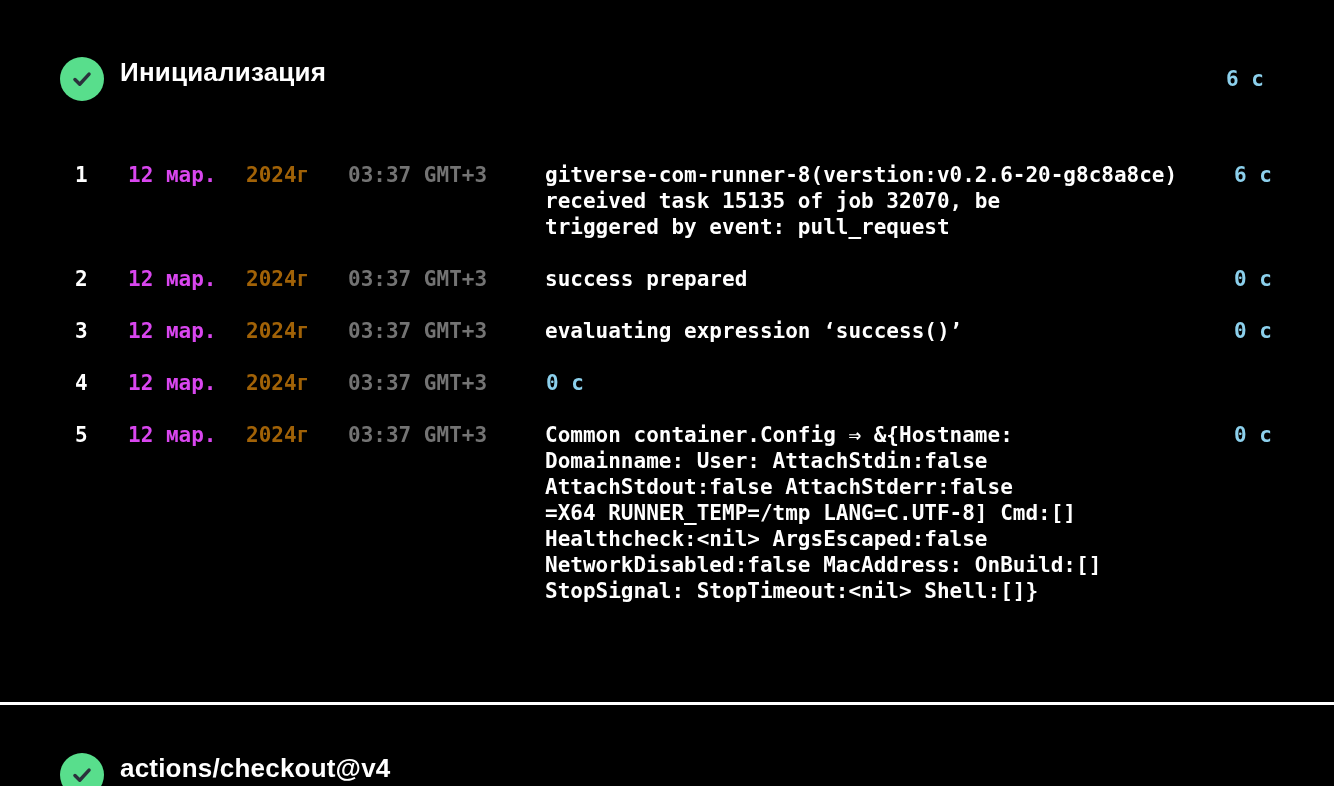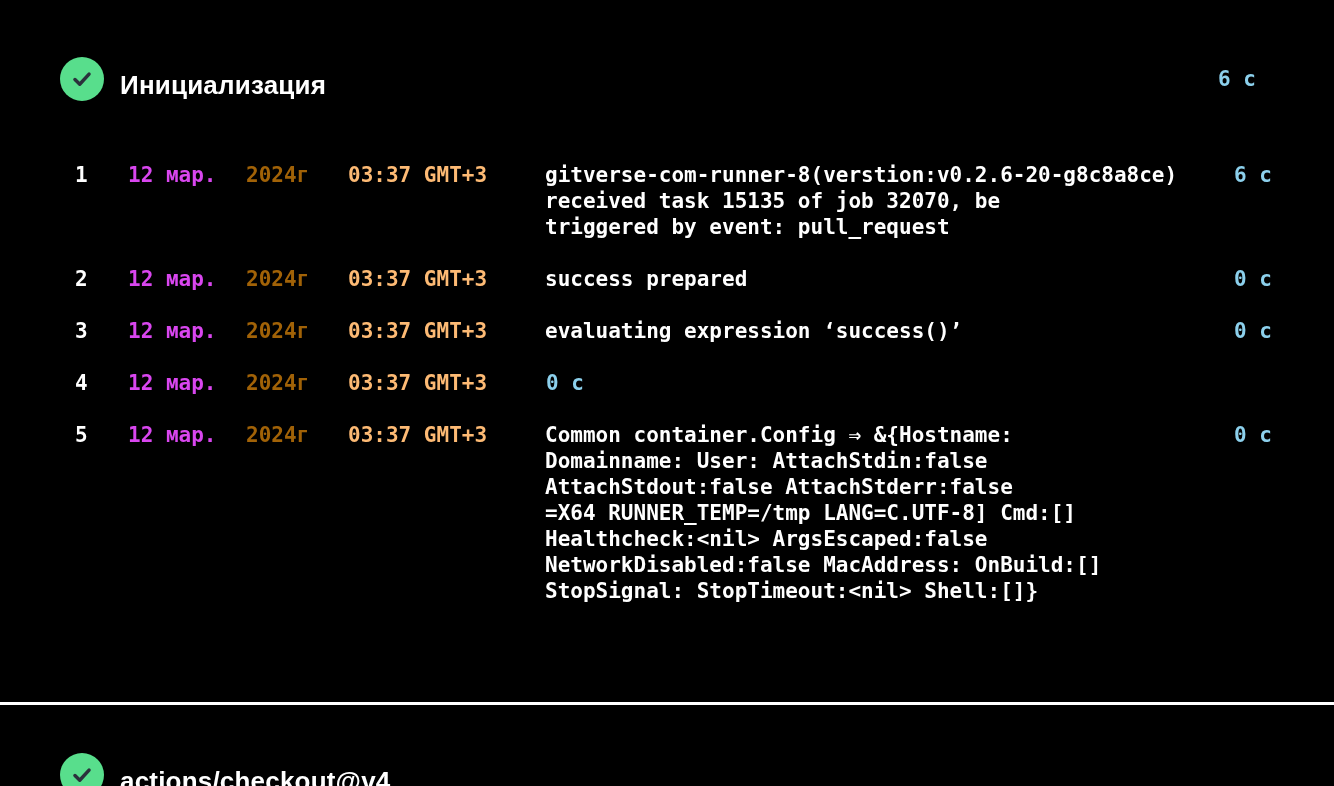--- a/index.html
+++ b/index.html
@@ -8,24 +8,24 @@
     height: 786px;
     background: #000000;
     overflow: hidden;
     position: relative;
     font-family: "Liberation Sans", sans-serif;
   }
 
   .step-header {
     position: absolute;
     left: 60px;
-    right: 16px;
+    right: 8px;
     height: 44px;
     display: flex;
-    align-items: flex-end;
+    align-items: flex-start;
   }
   #step-header-1 { top: 57px; }
   #step-header-2 { top: 753px; }
 
   .check-badge {
     width: 44px;
     height: 44px;
     border-radius: 50%;
     background: #58DE8C;
     display: flex;
@@ -66,21 +66,21 @@
     margin-bottom: 26px;
     font-family: "DejaVu Sans Mono", monospace;
     font-size: 21px;
     line-height: 26px;
     font-weight: 700;
   }
   .c { flex-shrink: 0; }
   .c.num  { margin-left: 75px; width: 53px;  color: #FFFFFF; }
   .c.d1   { width: 118px; color: #d946ef; }
   .c.d2   { width: 102px; color: #a16207; }
-  .c.tm   { width: 197px; color: #fdba74; }
+  .c.tm   { width: 197px; color: #737373; }
   .c.msg  { flex: 1 1 auto; flex-shrink: 1; color: #FFFFFF; white-space: pre-line; }
   .c.dur  { width: 101px; padding-right: 62px; box-sizing: border-box; text-align: right; color: #8CD0EC; }
 
   .divider {
     position: absolute;
     top: 702px;
     left: 0;
     width: 100%;
     height: 3px;
     background: #FFFFFF;

